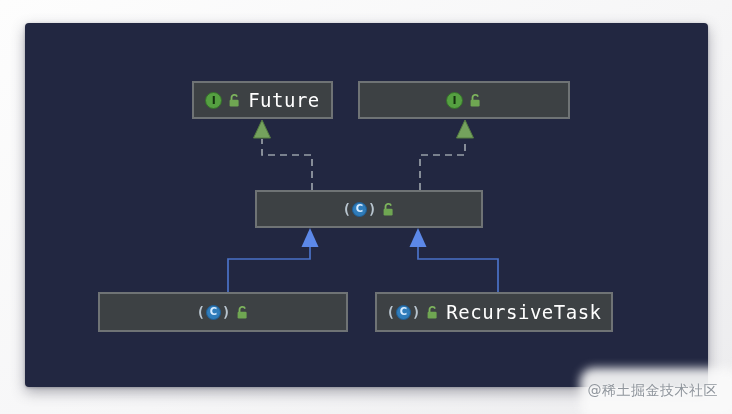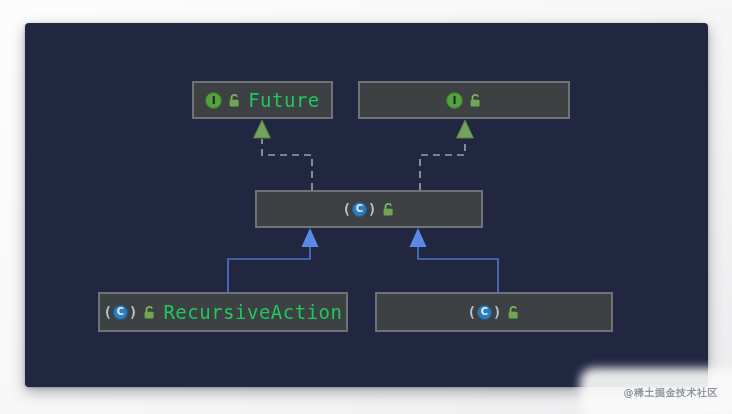--- a/index.html
+++ b/index.html
@@ -12,21 +12,21 @@
     position:absolute;left:25px;top:23px;width:683px;height:364px;
     background:#222741;border-radius:4px;
     box-shadow:0 5px 14px rgba(70,72,86,.45), 0 1px 3px rgba(70,72,86,.35);
   }
   .edges{position:absolute;left:0;top:0;width:683px;height:364px;}
   .node{
     position:absolute;display:flex;align-items:center;justify-content:center;
     gap:7px;background:#3d4144;border:2px solid #6f7375;box-sizing:border-box;
     color:#d9dde0;font-size:19px;white-space:nowrap;cursor:default;
   }
-  .node .label{color:#22c55e;letter-spacing:.5px;}
+  .node .label{color:#ffffff;letter-spacing:.5px;}
   .type-icon{display:inline-flex;align-items:center;line-height:1;}
   .iface-circle{
     display:inline-flex;align-items:center;justify-content:center;
     width:17px;height:17px;border-radius:50%;
     background:#55a041;border:1px solid #35702a;box-sizing:border-box;
     color:#14310f;font-size:11px;font-weight:bold;
     font-family:"DejaVu Sans","Liberation Sans",sans-serif;
   }
   .cls-icon{gap:1px;color:#b9c5cf;font-size:14px;font-weight:bold;}
   .cls-circle{
@@ -36,24 +36,23 @@
     color:#d8ecff;font-size:10px;font-weight:bold;
     font-family:"DejaVu Sans","Liberation Sans",sans-serif;
   }
   .lock{flex:0 0 auto;margin-left:-2px;}
   .watermark-wash{
     position:absolute;right:-8px;bottom:-6px;width:160px;height:52px;
     background:rgba(250,250,250,.92);border-radius:14px;filter:blur(5px);
   }
   .watermark{
     position:absolute;right:14px;bottom:14px;
-    color:#8f959c;font-size:10px;letter-spacing:.5px;
+    color:#8f959c;font-size:14px;letter-spacing:.5px;
     font-family:"DejaVu Sans","Liberation Sans",sans-serif;
     text-shadow:0 0 4px rgba(255,255,255,.9);
-    font-weight:bold;
   }
 </style>
 </head>
 <body>
 
 <div class="shot">
   <div class="canvas">
 
     <svg class="edges" viewBox="0 0 683 364">
 
@@ -122,34 +121,34 @@
         <span>(</span>
         <span class="cls-circle">
             <span>C</span>
           </span>
         <span>)</span>
       </span>
       <svg class="lock" width="14" height="15" viewBox="0 0 14 15">
         <path d="M4.5,7 V4.6 a2.9,2.9 0 0 1 5.6,-0.9" fill="none" stroke="#7db45d" stroke-width="1.8"></path>
         <rect x="2.6" y="6.8" width="9" height="6.6" rx="1.2" fill="#6fa652"></rect>
       </svg>
-      <span class="label">RecursiveAction</span>
     </div>
 
     <div class="node" style="left:350px;top:269px;width:238px;height:40px;">
       <span class="type-icon cls-icon">
         <span>(</span>
         <span class="cls-circle">
             <span>C</span>
           </span>
         <span>)</span>
       </span>
       <svg class="lock" width="14" height="15" viewBox="0 0 14 15">
         <path d="M4.5,7 V4.6 a2.9,2.9 0 0 1 5.6,-0.9" fill="none" stroke="#7db45d" stroke-width="1.8"></path>
         <rect x="2.6" y="6.8" width="9" height="6.6" rx="1.2" fill="#6fa652"></rect>
       </svg>
+      <span class="label">RecursiveTask</span>
     </div>
 
   </div>
 
   <div class="watermark-wash"></div>
   <div class="watermark">@稀土掘金技术社区</div>
 </div>
 
 </body></html>

